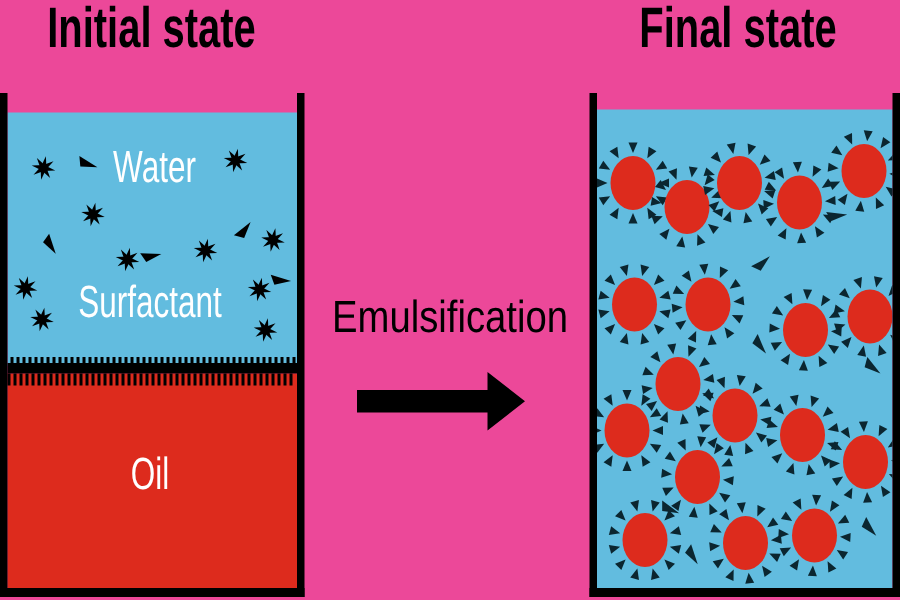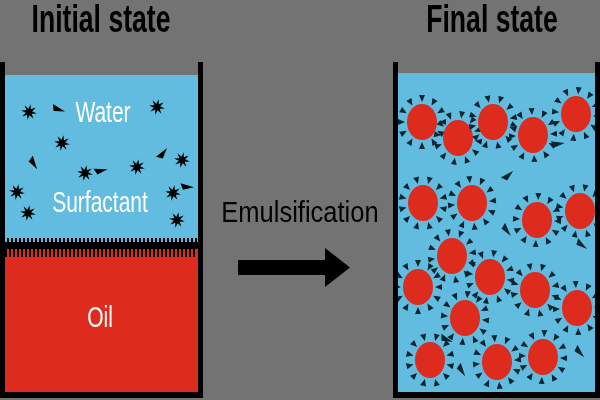--- a/index.html
+++ b/index.html
@@ -41,21 +41,21 @@
   #t-initial { left: 101px; }
   #t-final  { left: 492px; }
   #l-water  { left: 103px; top: 97px; }
   #l-surf   { left: 100px; top: 187px; }
   #l-oil    { left: 100px; top: 302px; }
   #l-proc   { left: 300px; top: 197px; }
 </style>
 </head>
 <body>
 
-<div class="stage" style="background: #737373;">
+<div class="stage" style="background: #ec4899;">
 
   <svg id="scene" width="600" height="400" viewBox="0 0 600 400">
     <g id="g-initial">
         <rect x="5" y="75" width="193" height="169" fill="#62bcdf"></rect>
         <rect x="5" y="249" width="193" height="143" fill="#dd2b1d"></rect>
         <g>
           <rect x="5" y="242" width="193" height="7" fill="#000000"></rect>
           <rect x="5" y="249" width="2" height="8" fill="#000000"></rect>
           <rect x="7" y="238" width="2" height="4" fill="#000000"></rect>
           <rect x="9" y="249" width="2" height="8" fill="#000000"></rect>

